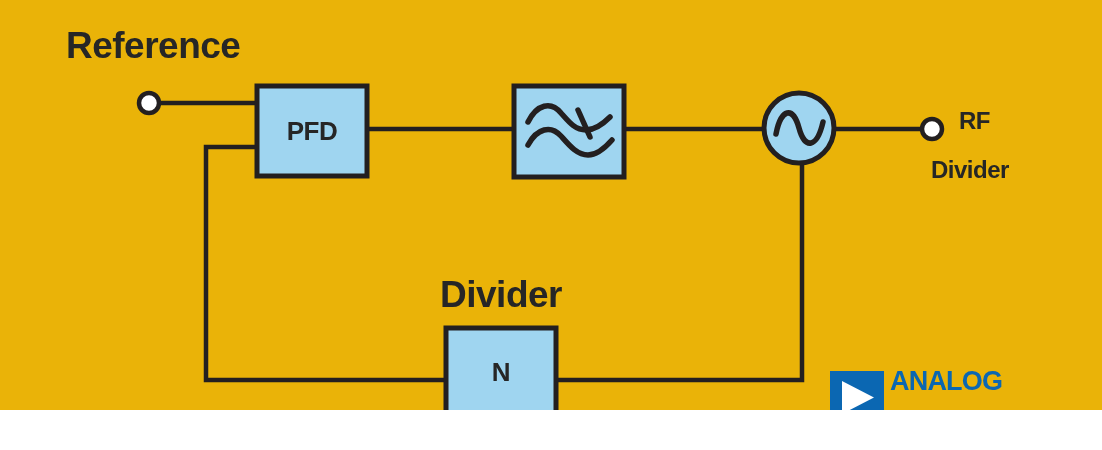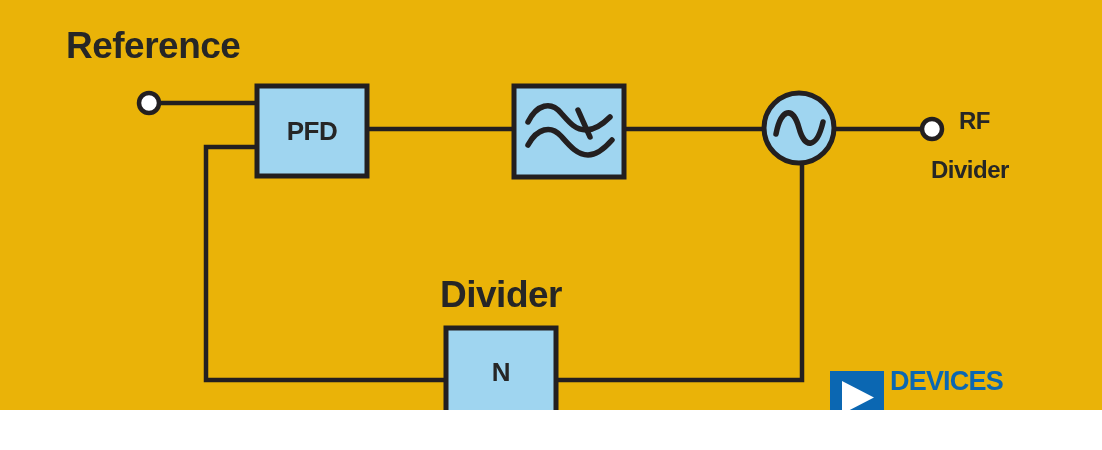--- a/index.html
+++ b/index.html
@@ -102,16 +102,16 @@
   <div class="lbl terminal-caption" style="left:959px; top:109px;">RF</div>
   <div class="lbl terminal-caption" style="left:931px; top:158px;">Divider</div>
 
   <div class="lbl node-caption centered" style="left:401px; top:276px; width:200px;">Divider</div>
 
   <div class="block-text" style="left:257px; top:86px; width:110px; height:90px;">PFD</div>
 
   <div class="block-text" style="left:446px; top:328px; width:110px; height:88px;">N</div>
 
   <div class="logo-text">
-    <div>DEVICES</div>
+    <div>ANALOG</div>
   </div>
 
 </div>
 
 </body></html>

